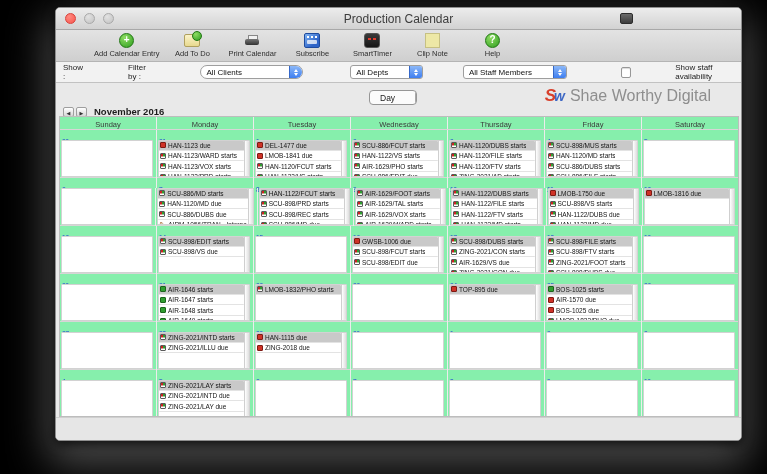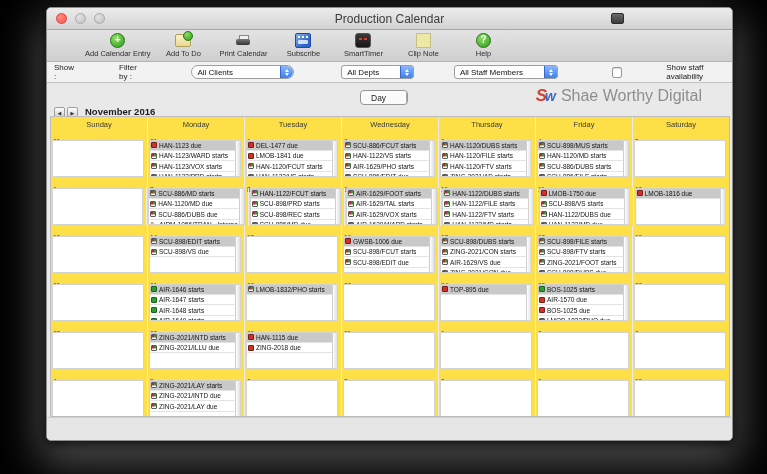--- a/index.html
+++ b/index.html
@@ -1,21 +1,21 @@
 <!DOCTYPE html>
 <html><head>
 <meta charset="utf-8">
 <style>
   html,body{margin:0;padding:0;}
   body{
     width:767px;height:474px;background:#000;overflow:hidden;position:relative;
     font-family:"Liberation Sans", sans-serif; -webkit-font-smoothing:antialiased;
   }
   .window{
-    position:absolute;left:46px;top:7px;width:687px;height:434px;
+    position:absolute;left:55px;top:7px;width:687px;height:434px;
     background:#e9e9e9;border-radius:5px;overflow:hidden;
     box-shadow:0 3px 12px rgba(0,0,0,.85), 0 16px 42px 8px rgba(170,170,170,.45);
     border:1px solid #8f8f8f;box-sizing:border-box;
   }
   
   .titlebar{
     height:21px;background:linear-gradient(#ececec,#d2d2d2);
     border-bottom:1px solid #a8a8a8;position:relative;display:flex;align-items:center;justify-content:center;
   }
   .traffic{position:absolute;left:9px;top:5px;display:flex;gap:8px;}
@@ -75,21 +75,21 @@
   .segment.selected{background:linear-gradient(#66a0f7,#2e6fe2);color:#fff;}
   .logo{position:absolute;right:30px;top:3px;display:flex;align-items:baseline;}
   .logo-s{font-size:17px;font-weight:bold;font-style:italic;color:#d8402c;letter-spacing:-2px;}
   .logo-w{font-size:14px;font-weight:bold;font-style:italic;color:#3f68c4;margin-right:5px;}
   .logo-text{font-size:16px;color:#8e8e8e;}
   .navrow{position:absolute;left:7px;top:23px;display:flex;align-items:flex-end;}
   .navbtn{width:11px;height:10px;border:1px solid #9e9e9e;border-radius:2px;background:linear-gradient(#fff,#d7d7d7);
     font-size:5px;color:#333;display:flex;align-items:center;justify-content:center;margin-right:2px;box-sizing:border-box;padding-top:1px;}
   .month-label{font-size:9.5px;font-weight:bold;color:#1c1c1c;margin-left:5px;}
   
-  .calendar{position:absolute;left:3px;top:108px;width:680px;height:301px;background:#fde047;
+  .calendar{position:absolute;left:3px;top:108px;width:680px;height:301px;background:#86efac;
     border:1px solid #bdbdbd;box-sizing:border-box;overflow:hidden;}
   .day-headers{display:flex;height:12px;}
   .day-h{flex:1;text-align:center;font-size:7.5px;color:#3a3a3a;padding-top:3px;border-right:1px solid #ececec;}
   .day-h:last-child{border-right:none;}
   .week{height:48px;}
   .dates-row{display:flex;height:10px;border-top:1px solid #d6d6d6;}
   .date-cell{flex:1;border-right:1px solid #ececec;}
   .date-cell:last-child{border-right:none;}
   .date-num{font-size:6.5px;font-weight:bold;color:#3a70cc;padding-left:2px;}
   .cells-row{display:flex;height:38px;}

